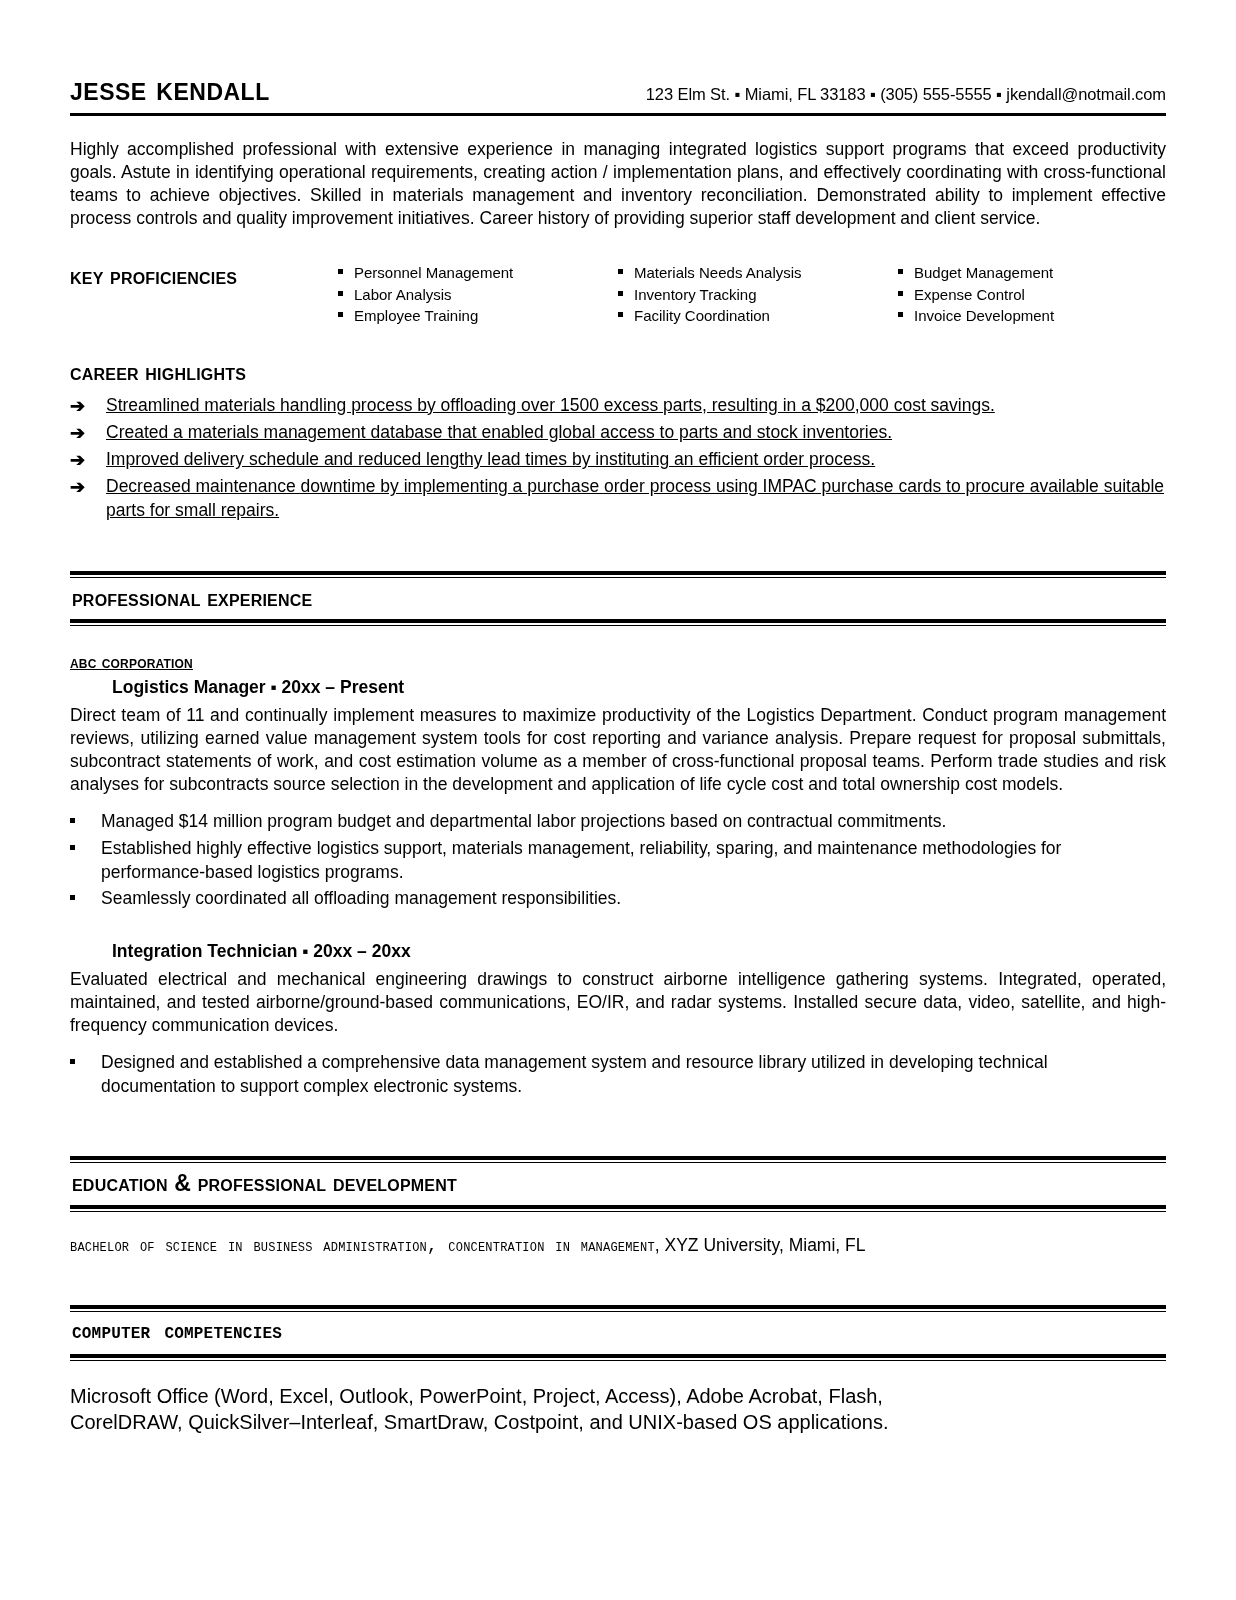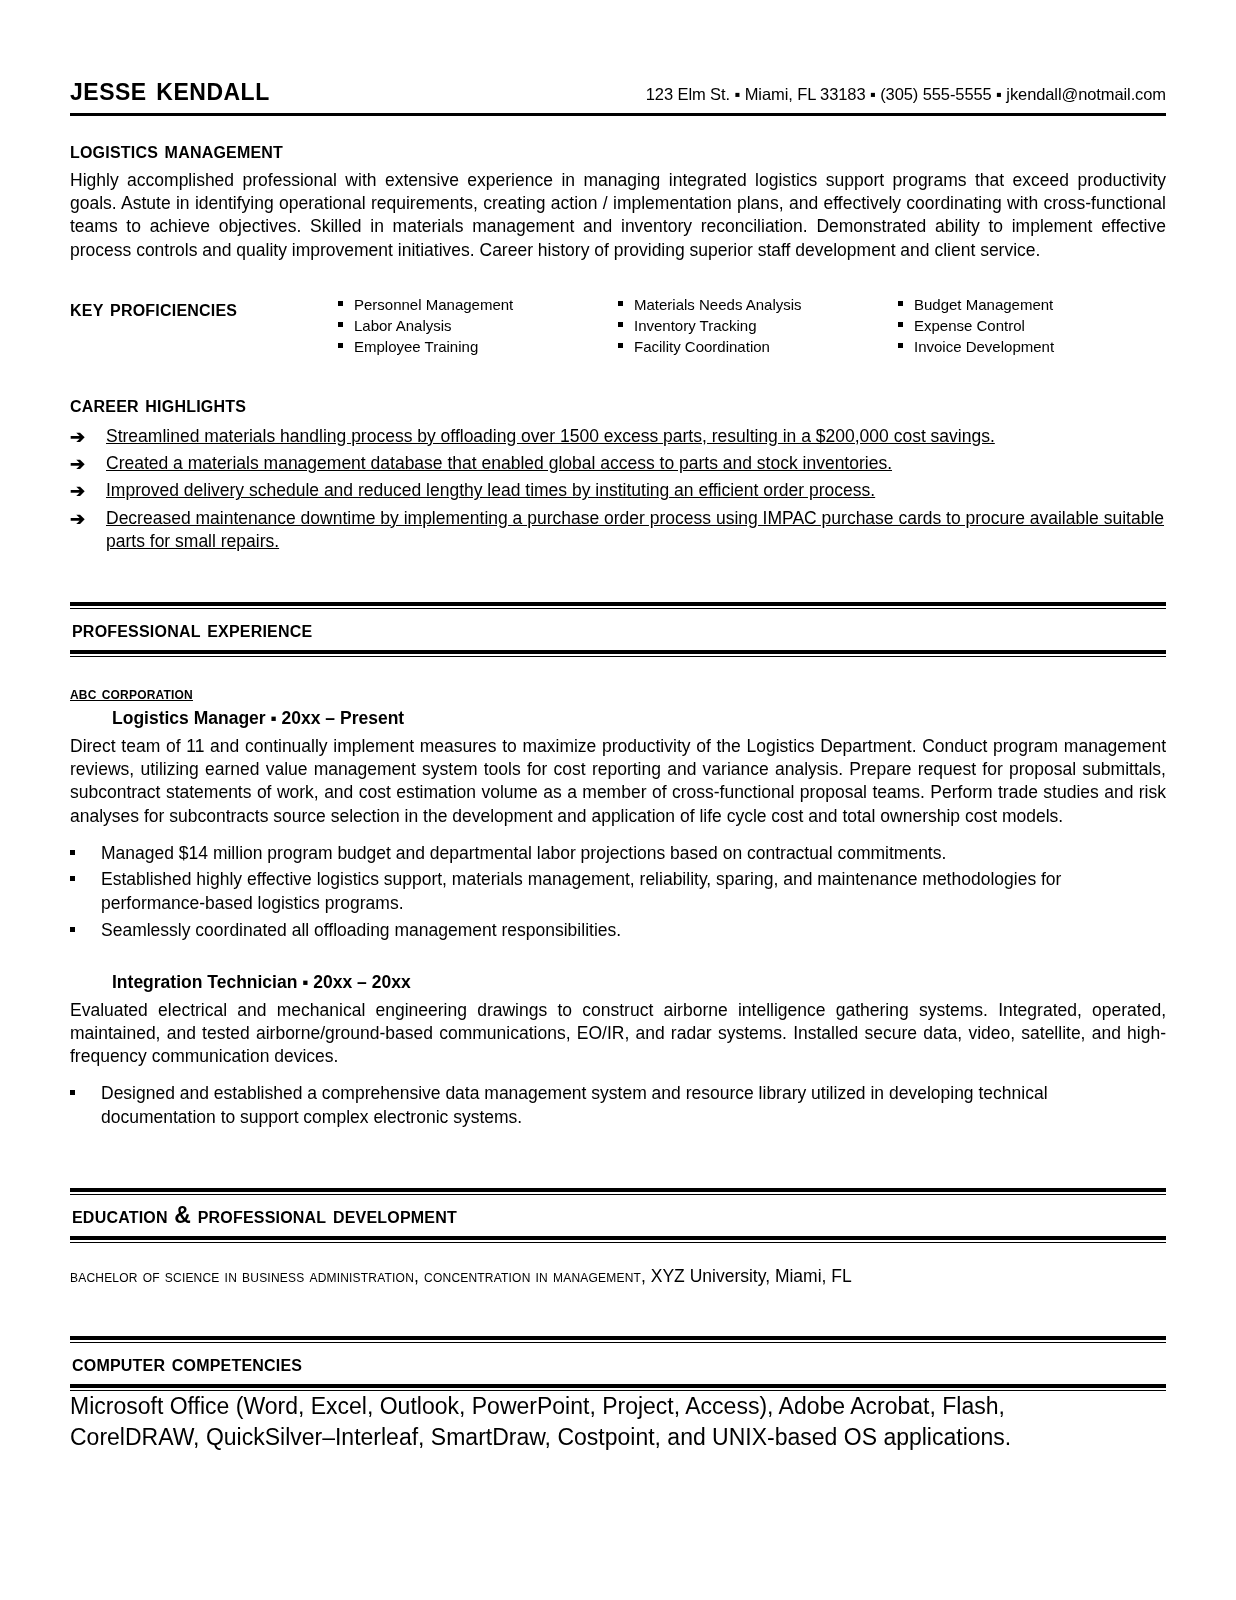--- a/index.html
+++ b/index.html
@@ -188,40 +188,41 @@
   
   .edu-line {
     font-size: 17.5px;
     margin-top: 22px;
     line-height: 1.3;
   }
   .smallcaps {
     font-variant: small-caps;
     text-transform: lowercase;
     letter-spacing: 0.2px;
+    font-family: Liberation Mono, monospace;
   }
   .comp-lines {
-    font-size: 23px;
+    font-size: 20px;
     line-height: 1.33;
+    margin-top: 22px;
   }
 </style>
 </head>
 <body>
 
 <div class="page">
  <div class="inner">
 
   <div class="header">
     <div class="name">Jesse Kendall</div>
     <div class="contact">123 Elm St. ▪ Miami, FL 33183 ▪ (305) 555-5555 ▪ jkendall@notmail.com</div>
   </div>
   <div class="rule-name"></div>
 
   <div style="margin-top:22px;">
-    <div class="h-title">Logistics Management</div>
     <div class="para">Highly accomplished professional with extensive experience in managing integrated logistics support programs that exceed productivity goals. Astute in identifying operational requirements, creating action / implementation plans, and effectively coordinating with cross-functional teams to achieve objectives. Skilled in materials management and inventory reconciliation. Demonstrated ability to implement effective process controls and quality improvement initiatives. Career history of providing superior staff development and client service.</div>
   </div>
 
   <div class="prof-wrap">
     <div class="prof-label h-title">Key Proficiencies</div>
     <div class="prof-cols">
       <div class="prof-col">
         <div class="prof-item">
               <span class="sq-bullet"></span>
               <span>Personnel Management</span>
@@ -329,21 +330,21 @@
     </div>
   </div>
 
   <div class="section-band" style="margin-top:58px;">
     <div class="bar-top"></div>
     <div class="band-label h-title">Education &amp; Professional Development</div>
     <div class="bar-bottom"></div>
   </div>
   <div class="edu-line"><span class="smallcaps">Bachelor of Science in Business Administration, Concentration in Management</span><span>, XYZ University, Miami, FL</span></div>
 
-  <div class="section-band" style="margin-top:48px;">
+  <div class="section-band" style="margin-top:48px;font-family:Liberation Mono, monospace;">
     <div class="bar-top"></div>
     <div class="band-label h-title">Computer Competencies</div>
     <div class="bar-bottom"></div>
   </div>
   <div class="comp-lines">
     <div>Microsoft Office (Word, Excel, Outlook, PowerPoint, Project, Access), Adobe Acrobat, Flash,</div>
     <div>CorelDRAW, QuickSilver–Interleaf, SmartDraw, Costpoint, and UNIX-based OS applications.</div>
   </div>
 
  </div>

